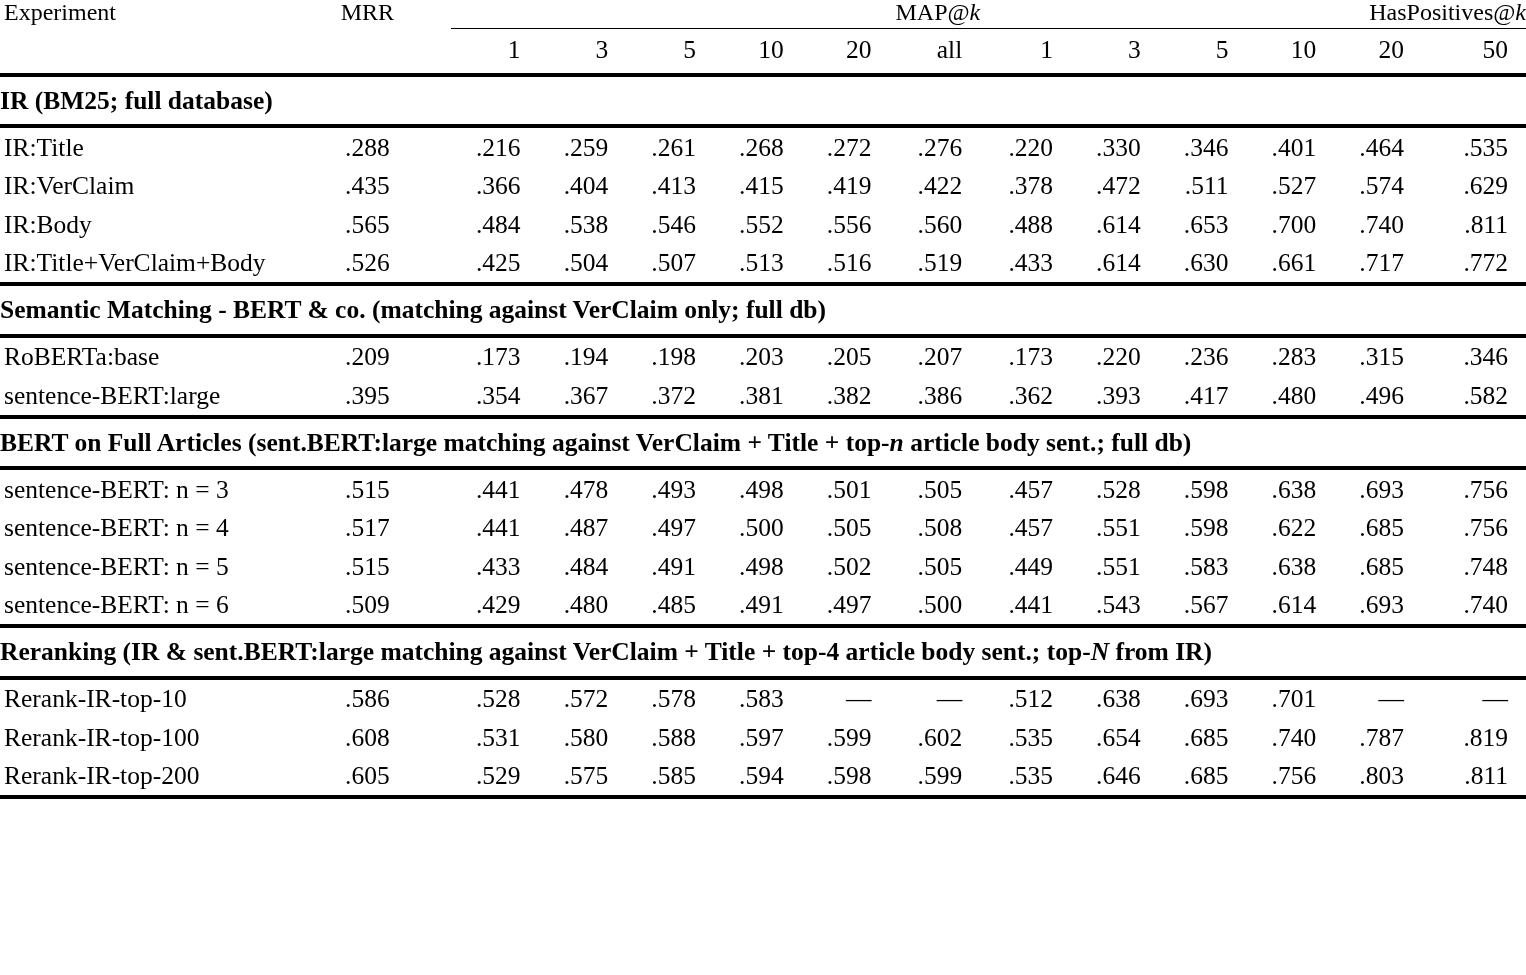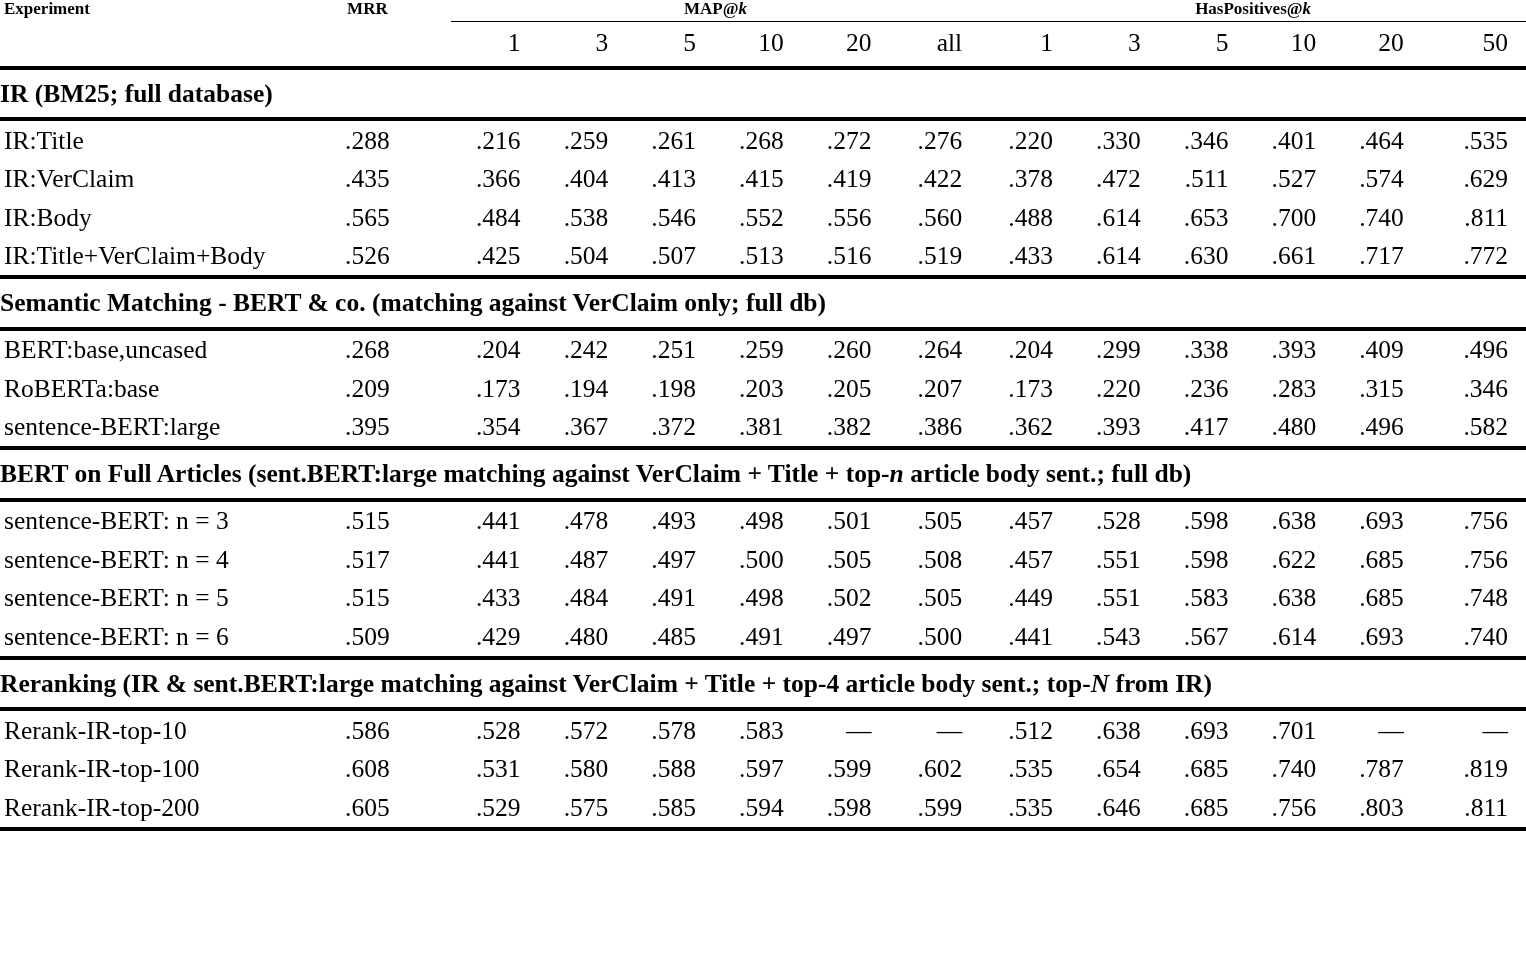--- a/index.html
+++ b/index.html
@@ -50,22 +50,22 @@
   col.c-h5    { width: 86px; }
   col.c-h10   { width: 86px; }
   col.c-h20   { width: 86px; }
   col.c-h50   { width: 102px; }
 
   .num { text-align: right; padding-right: 18px !important; }
   .num-mrr { text-align: center; padding-right: 22px !important; }
   .lbl { text-align: left; padding-left: 4px !important; }
   .b { font-weight: bold; }
 
-  tr.hdr-top td { font-weight: bold; font-size: 17px; padding-bottom: 4px !important; }
-  tr.hdr-top td.grp { text-align: center; }
+  tr.hdr-top td { font-weight: normal; font-size: 24px; padding-bottom: 4px !important; }
+  tr.hdr-top td.grp { text-align: right; }
   .ital { font-style: italic; font-family: "Liberation Serif", serif; }
 
   tr.subhdr td { font-size: 25.5px; padding-top: 8px !important; padding-bottom: 10px !important; }
 
   
   tr.rule-row td { padding: 0 !important; height: 0; line-height: 0; font-size: 0; }
   .rule-thick { border-top: 2.2px solid #000; border-bottom: 2.2px solid #000; height: 4px; }
 
   
   .grp-rule-map   { border-bottom: 1.6px solid #000; }
@@ -210,36 +210,20 @@
         </tr>
         <tr class="rule-row">
           <td class="rule-thick" colspan="14"></td>
         </tr>
         <tr class="section-title">
           <td colspan="14">Semantic Matching - BERT &amp; co. (matching against VerClaim only; full db)</td>
         </tr>
         <tr class="rule-row">
           <td class="rule-thick" colspan="14"></td>
         </tr>
-        <tr class="data pad-top-sm">
-          <td class="lbl">BERT:base,uncased</td>
-          <td class="num-mrr">.268</td>
-          <td class="num">.204</td>
-          <td class="num">.242</td>
-          <td class="num">.251</td>
-          <td class="num">.259</td>
-          <td class="num">.260</td>
-          <td class="num">.264</td>
-          <td class="num">.204</td>
-          <td class="num">.299</td>
-          <td class="num">.338</td>
-          <td class="num">.393</td>
-          <td class="num">.409</td>
-          <td class="num">.496</td>
-        </tr>
         <tr class="data">
           <td class="lbl">RoBERTa:base</td>
           <td class="num-mrr">.209</td>
           <td class="num">.173</td>
           <td class="num">.194</td>
           <td class="num">.198</td>
           <td class="num">.203</td>
           <td class="num">.205</td>
           <td class="num">.207</td>
           <td class="num">.173</td>

